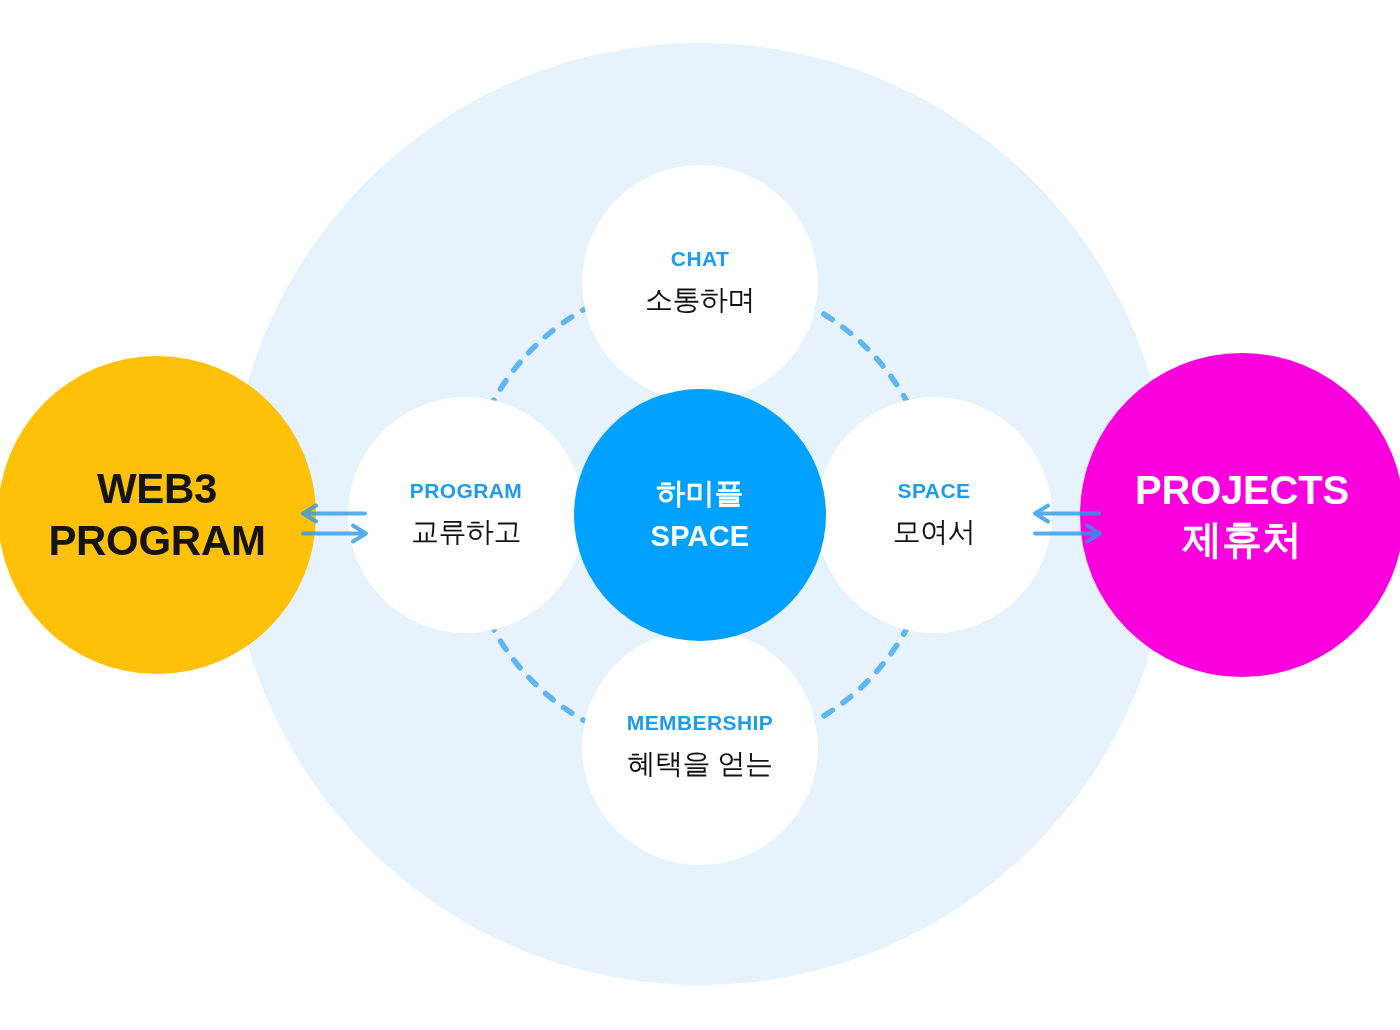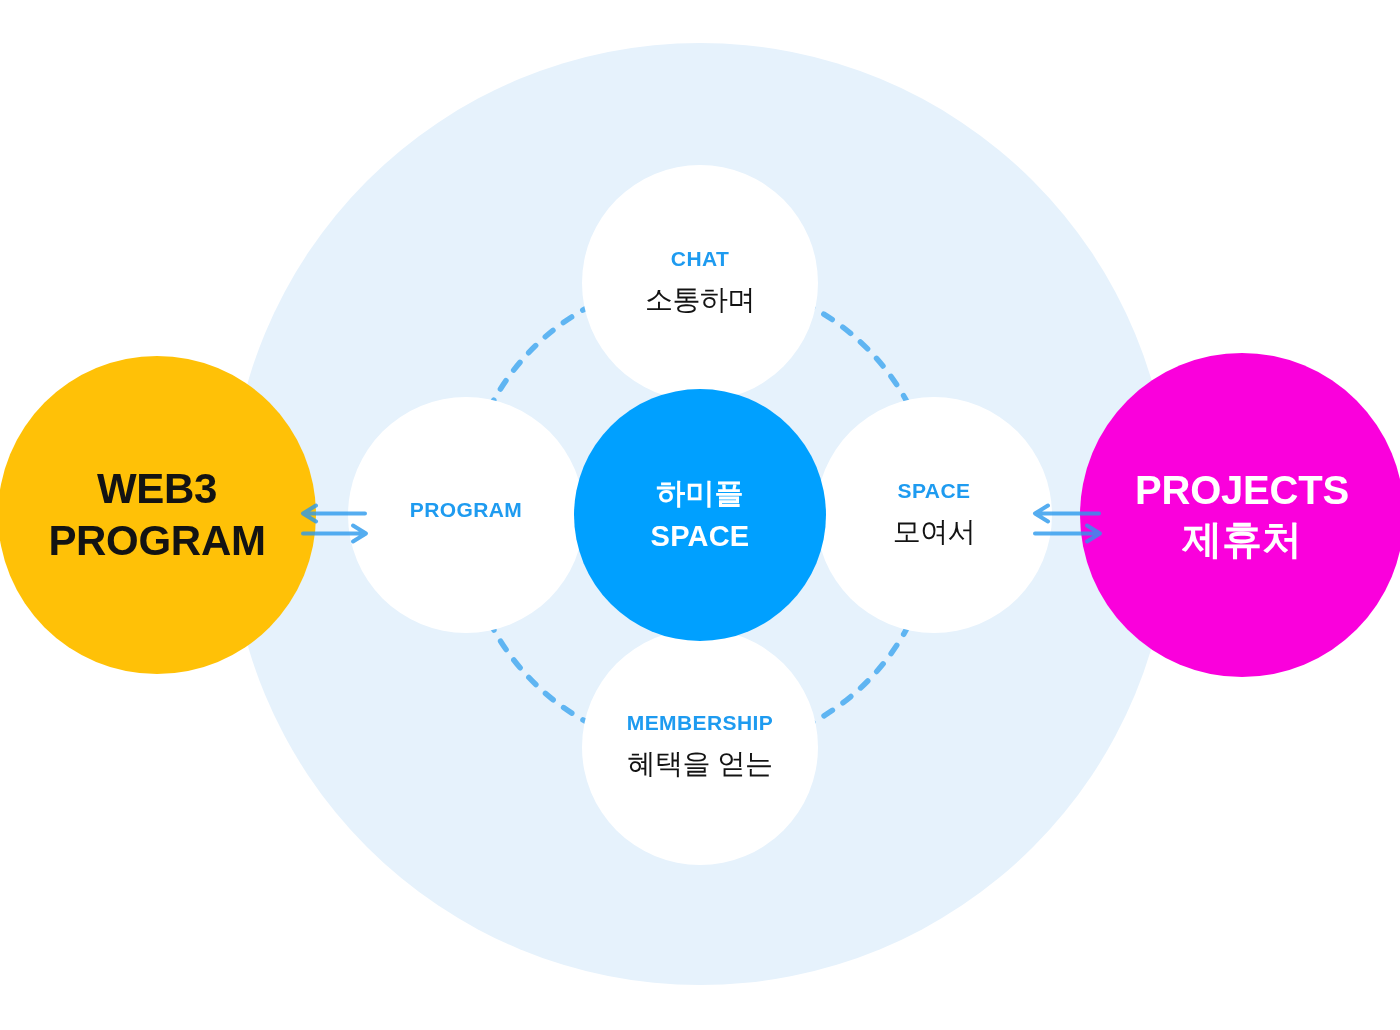--- a/index.html
+++ b/index.html
@@ -93,20 +93,21 @@
     <circle class="dashed-ring" cx="700" cy="515" r="236"></circle>
   </svg>
 
   <div class="circle satellite sat-chat">
     <div class="sat-title">CHAT</div>
     <div class="sat-subtitle">소통하며</div>
   </div>
 
   <div class="circle satellite sat-program">
     <div class="sat-title">PROGRAM</div>
+    <div class="sat-subtitle">교류하고</div>
   </div>
 
   <div class="circle satellite sat-space">
     <div class="sat-title">SPACE</div>
     <div class="sat-subtitle">모여서</div>
   </div>
 
   <div class="circle satellite sat-membership">
     <div class="sat-title">MEMBERSHIP</div>
     <div class="sat-subtitle">혜택을 얻는</div>

